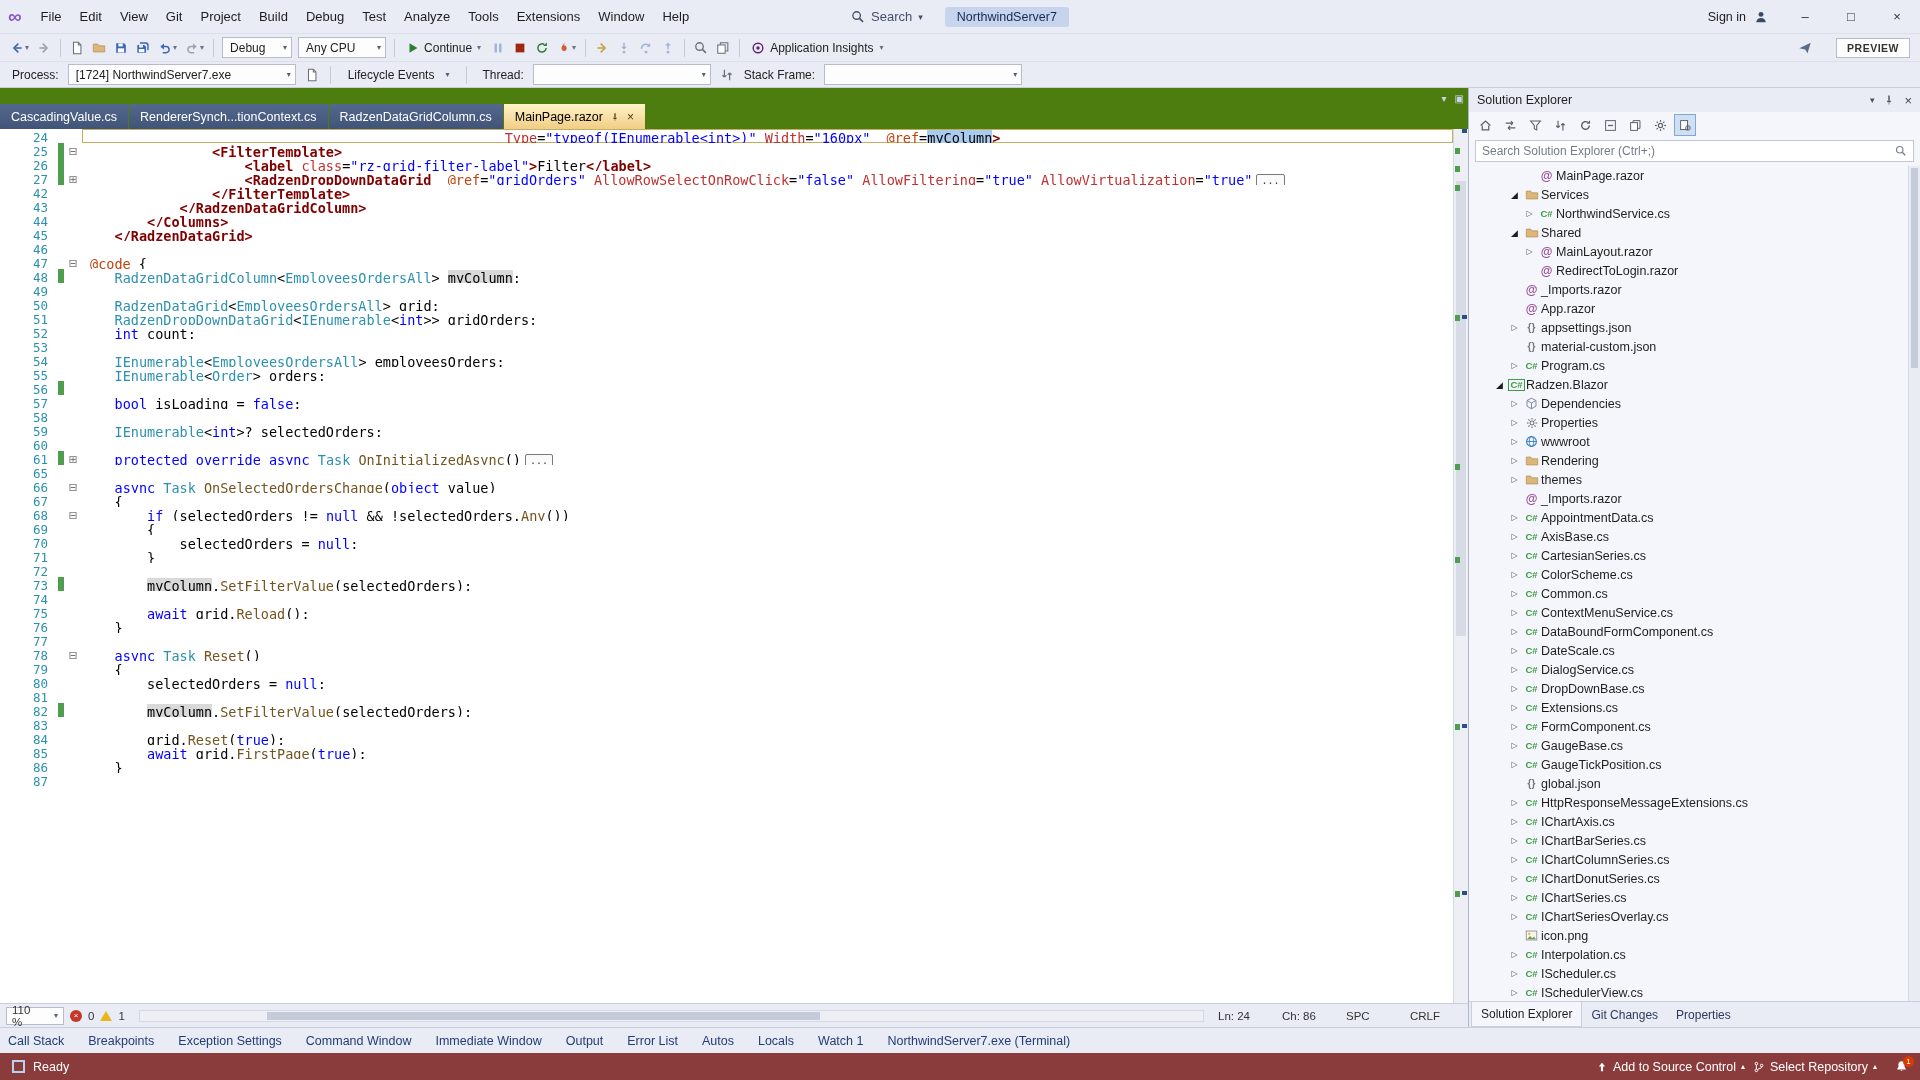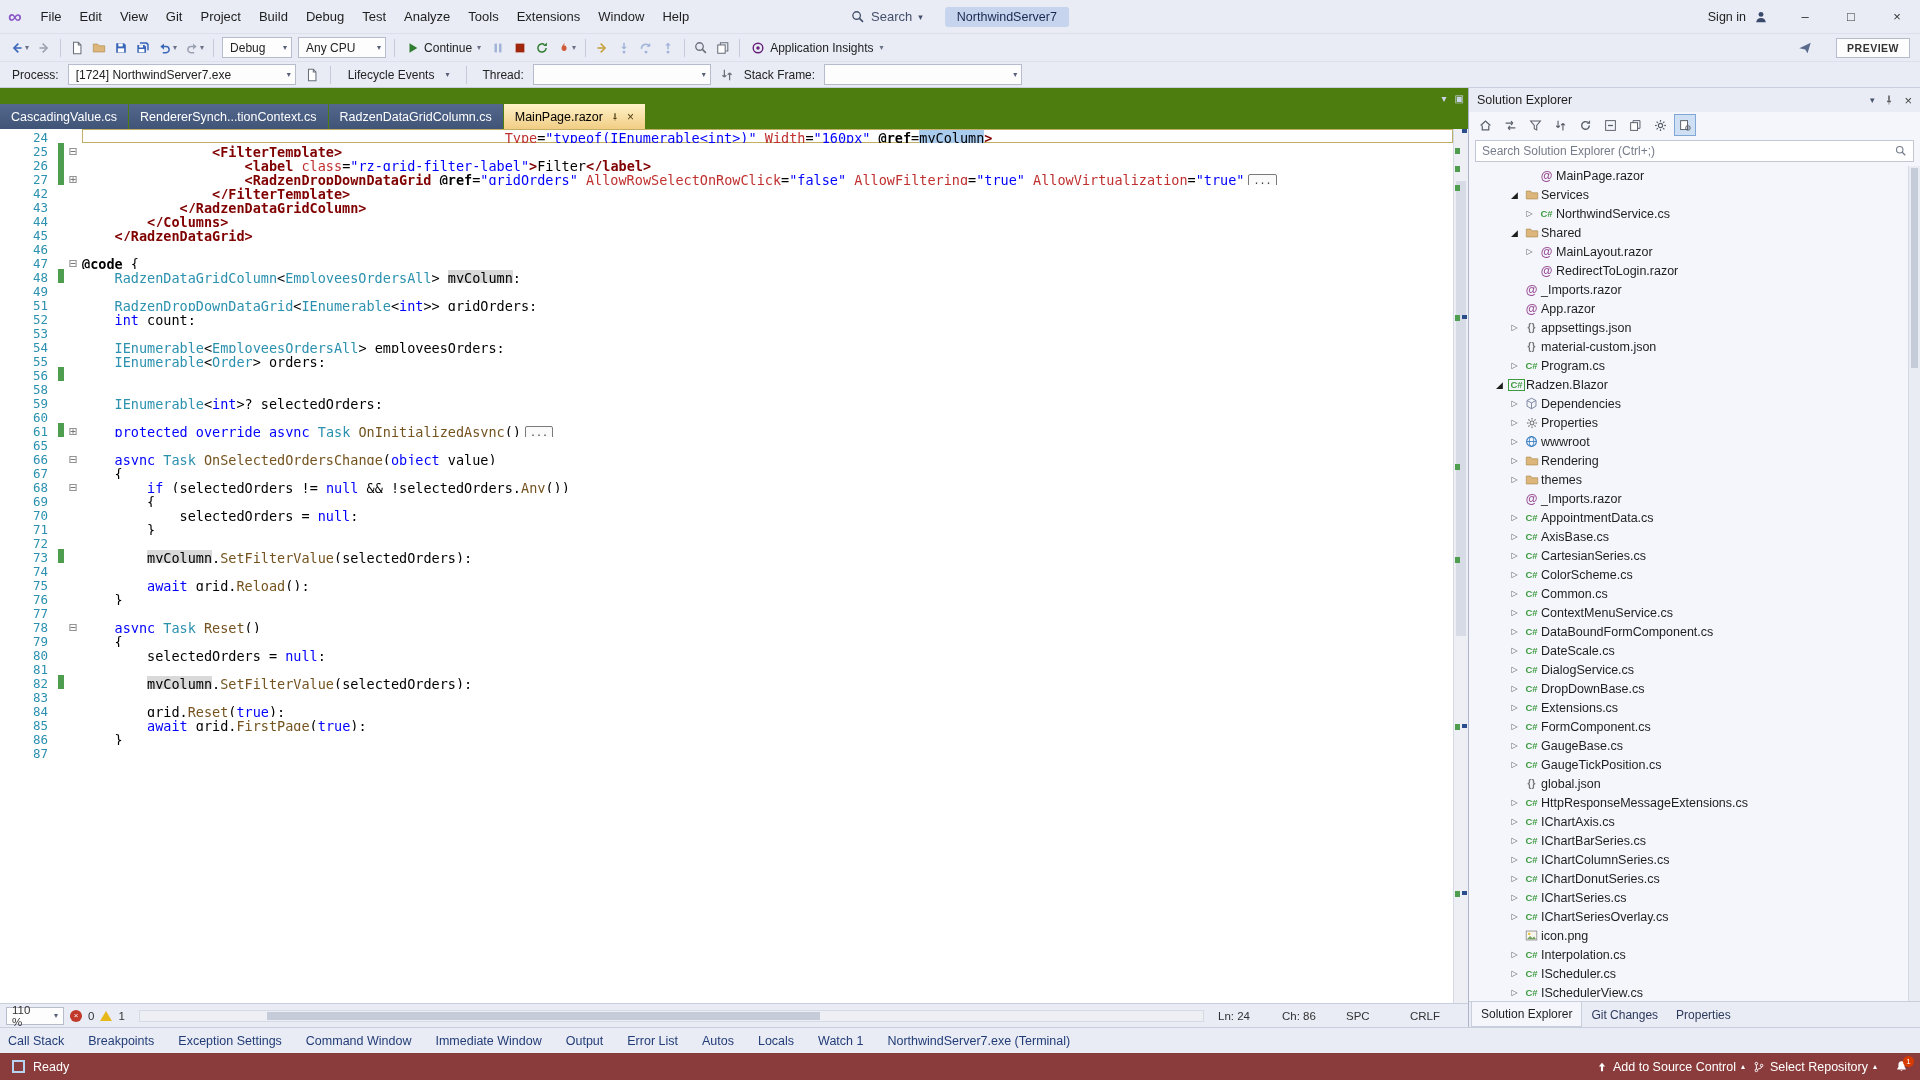--- a/index.html
+++ b/index.html
@@ -56,21 +56,21 @@
   .fold { width:18px; flex:none; text-align:center; color:#777; font-size:11px; font-family:"DejaVu Sans",sans-serif; }
   .codetxt { flex:1; min-width:0; overflow:hidden; }
   .code-row.current .codetxt { box-shadow:inset 0 0 0 1px #BFAE63; }
   .tk-k { color:#0000FF; }
   .tk-y { color:#2B91AF; }
   .tk-m { color:#74531F; }
   .tk-t { color:#000; }
   .tk-g { color:#800000; font-weight:bold; }
   .tk-a { color:#C03030; }
   .tk-s { color:#0000FF; }
-  .tk-d { color:#000000; font-weight:bold; }
+  .tk-d { color:#c2410c; font-weight:normal;margin-left:8px; }
   .tk-p { color:#000; }
   .tk-h { background:#D9D9D9; }
   .tk-e { background:#A9CBEE; }
   .foldbox { display:inline-block; border:1px solid #7A7A7A; border-radius:2px; padding:0 4px; margin-left:4px; font-size:10px; line-height:12px; color:#444; background:#FAFAFA; vertical-align:middle; }
 
   .vscroll { position:absolute; right:0; top:0; bottom:0; width:15px; background:#EDEFF5; border-left:1px solid #D5D9E4; }
   .vthumb { position:absolute; left:2px; right:2px; top:6%; height:52%; background:#C5CBD8; opacity:.55; }
   .vmark-g { position:absolute; left:1px; width:5px; height:6px; background:#4F9E4F; }
   .vmark-n { position:absolute; right:1px; width:5px; height:4px; background:#2B4D8C; }
 
@@ -437,26 +437,28 @@
             <div class="code-row"><span class="ln">26</span><span class="chbar on"></span><span class="fold"></span><span class="codetxt"><span class="tk-t">                    </span><span class="tk-g">&lt;label</span><span class="tk-t"> </span><span class="tk-a">class</span><span class="tk-p">=</span><span class="tk-s">"rz-grid-filter-label"</span><span class="tk-g">&gt;</span><span class="tk-t">Filter</span><span class="tk-g">&lt;/label&gt;</span></span></div>
             <div class="code-row"><span class="ln">27</span><span class="chbar on"></span><span class="fold">⊞</span><span class="codetxt"><span class="tk-t">                    </span><span class="tk-g">&lt;RadzenDropDownDataGrid</span><span class="tk-t"> </span><span class="tk-d">@ref</span><span class="tk-p">=</span><span class="tk-s">"gridOrders"</span><span class="tk-t"> </span><span class="tk-a">AllowRowSelectOnRowClick</span><span class="tk-p">=</span><span class="tk-s">"false"</span><span class="tk-t"> </span><span class="tk-a">AllowFiltering</span><span class="tk-p">=</span><span class="tk-s">"true"</span><span class="tk-t"> </span><span class="tk-a">AllowVirtualization</span><span class="tk-p">=</span><span class="tk-s">"true"</span><span class="foldbox">...</span></span></div>
             <div class="code-row"><span class="ln">42</span><span class="chbar"></span><span class="fold"></span><span class="codetxt"><span class="tk-t">                </span><span class="tk-g">&lt;/FilterTemplate&gt;</span></span></div>
             <div class="code-row"><span class="ln">43</span><span class="chbar"></span><span class="fold"></span><span class="codetxt"><span class="tk-t">            </span><span class="tk-g">&lt;/RadzenDataGridColumn&gt;</span></span></div>
             <div class="code-row"><span class="ln">44</span><span class="chbar"></span><span class="fold"></span><span class="codetxt"><span class="tk-t">        </span><span class="tk-g">&lt;/Columns&gt;</span></span></div>
             <div class="code-row"><span class="ln">45</span><span class="chbar"></span><span class="fold"></span><span class="codetxt"><span class="tk-t">    </span><span class="tk-g">&lt;/RadzenDataGrid&gt;</span></span></div>
             <div class="code-row"><span class="ln">46</span><span class="chbar"></span><span class="fold"></span><span class="codetxt"></span></div>
             <div class="code-row"><span class="ln">47</span><span class="chbar"></span><span class="fold">⊟</span><span class="codetxt"><span class="tk-d">@code</span><span class="tk-t"> {</span></span></div>
             <div class="code-row"><span class="ln">48</span><span class="chbar on"></span><span class="fold"></span><span class="codetxt"><span class="tk-t">    </span><span class="tk-y">RadzenDataGridColumn</span><span class="tk-p">&lt;</span><span class="tk-y">EmployeesOrdersAll</span><span class="tk-p">&gt;</span><span class="tk-t"> </span><span class="tk-h">myColumn</span><span class="tk-p">;</span></span></div>
             <div class="code-row"><span class="ln">49</span><span class="chbar"></span><span class="fold"></span><span class="codetxt"></span></div>
+            <div class="code-row"><span class="ln">50</span><span class="chbar"></span><span class="fold"></span><span class="codetxt"><span class="tk-t">    </span><span class="tk-y">RadzenDataGrid</span><span class="tk-p">&lt;</span><span class="tk-y">EmployeesOrdersAll</span><span class="tk-p">&gt;</span><span class="tk-t"> grid</span><span class="tk-p">;</span></span></div>
             <div class="code-row"><span class="ln">51</span><span class="chbar"></span><span class="fold"></span><span class="codetxt"><span class="tk-t">    </span><span class="tk-y">RadzenDropDownDataGrid</span><span class="tk-p">&lt;</span><span class="tk-y">IEnumerable</span><span class="tk-p">&lt;</span><span class="tk-k">int</span><span class="tk-p">&gt;&gt;</span><span class="tk-t"> gridOrders</span><span class="tk-p">;</span></span></div>
             <div class="code-row"><span class="ln">52</span><span class="chbar"></span><span class="fold"></span><span class="codetxt"><span class="tk-t">    </span><span class="tk-k">int</span><span class="tk-t"> count</span><span class="tk-p">;</span></span></div>
             <div class="code-row"><span class="ln">53</span><span class="chbar"></span><span class="fold"></span><span class="codetxt"></span></div>
             <div class="code-row"><span class="ln">54</span><span class="chbar"></span><span class="fold"></span><span class="codetxt"><span class="tk-t">    </span><span class="tk-y">IEnumerable</span><span class="tk-p">&lt;</span><span class="tk-y">EmployeesOrdersAll</span><span class="tk-p">&gt;</span><span class="tk-t"> employeesOrders</span><span class="tk-p">;</span></span></div>
             <div class="code-row"><span class="ln">55</span><span class="chbar"></span><span class="fold"></span><span class="codetxt"><span class="tk-t">    </span><span class="tk-y">IEnumerable</span><span class="tk-p">&lt;</span><span class="tk-y">Order</span><span class="tk-p">&gt;</span><span class="tk-t"> orders</span><span class="tk-p">;</span></span></div>
             <div class="code-row"><span class="ln">56</span><span class="chbar on"></span><span class="fold"></span><span class="codetxt"></span></div>
+            <div class="code-row"><span class="ln">57</span><span class="chbar"></span><span class="fold"></span><span class="codetxt"><span class="tk-t">    </span><span class="tk-k">bool</span><span class="tk-t"> isLoading </span><span class="tk-p">=</span><span class="tk-t"> </span><span class="tk-k">false</span><span class="tk-p">;</span></span></div>
             <div class="code-row"><span class="ln">58</span><span class="chbar"></span><span class="fold"></span><span class="codetxt"></span></div>
             <div class="code-row"><span class="ln">59</span><span class="chbar"></span><span class="fold"></span><span class="codetxt"><span class="tk-t">    </span><span class="tk-y">IEnumerable</span><span class="tk-p">&lt;</span><span class="tk-k">int</span><span class="tk-p">&gt;?</span><span class="tk-t"> selectedOrders</span><span class="tk-p">;</span></span></div>
             <div class="code-row"><span class="ln">60</span><span class="chbar"></span><span class="fold"></span><span class="codetxt"></span></div>
             <div class="code-row"><span class="ln">61</span><span class="chbar on"></span><span class="fold">⊞</span><span class="codetxt"><span class="tk-t">    </span><span class="tk-k">protected</span><span class="tk-t"> </span><span class="tk-k">override</span><span class="tk-t"> </span><span class="tk-k">async</span><span class="tk-t"> </span><span class="tk-y">Task</span><span class="tk-t"> </span><span class="tk-m">OnInitializedAsync</span><span class="tk-p">()</span><span class="foldbox">...</span></span></div>
             <div class="code-row"><span class="ln">65</span><span class="chbar"></span><span class="fold"></span><span class="codetxt"></span></div>
             <div class="code-row"><span class="ln">66</span><span class="chbar"></span><span class="fold">⊟</span><span class="codetxt"><span class="tk-t">    </span><span class="tk-k">async</span><span class="tk-t"> </span><span class="tk-y">Task</span><span class="tk-t"> </span><span class="tk-m">OnSelectedOrdersChange</span><span class="tk-p">(</span><span class="tk-k">object</span><span class="tk-t"> value</span><span class="tk-p">)</span></span></div>
             <div class="code-row"><span class="ln">67</span><span class="chbar"></span><span class="fold"></span><span class="codetxt"><span class="tk-t">    </span><span class="tk-p">{</span></span></div>
             <div class="code-row"><span class="ln">68</span><span class="chbar"></span><span class="fold">⊟</span><span class="codetxt"><span class="tk-t">        </span><span class="tk-k">if</span><span class="tk-t"> </span><span class="tk-p">(</span><span class="tk-t">selectedOrders </span><span class="tk-p">!=</span><span class="tk-t"> </span><span class="tk-k">null</span><span class="tk-t"> </span><span class="tk-p">&amp;&amp;</span><span class="tk-t"> !selectedOrders.</span><span class="tk-m">Any</span><span class="tk-p">())</span></span></div>
             <div class="code-row"><span class="ln">69</span><span class="chbar"></span><span class="fold"></span><span class="codetxt"><span class="tk-t">        </span><span class="tk-p">{</span></span></div>
             <div class="code-row"><span class="ln">70</span><span class="chbar"></span><span class="fold"></span><span class="codetxt"><span class="tk-t">            selectedOrders </span><span class="tk-p">=</span><span class="tk-t"> </span><span class="tk-k">null</span><span class="tk-p">;</span></span></div>

